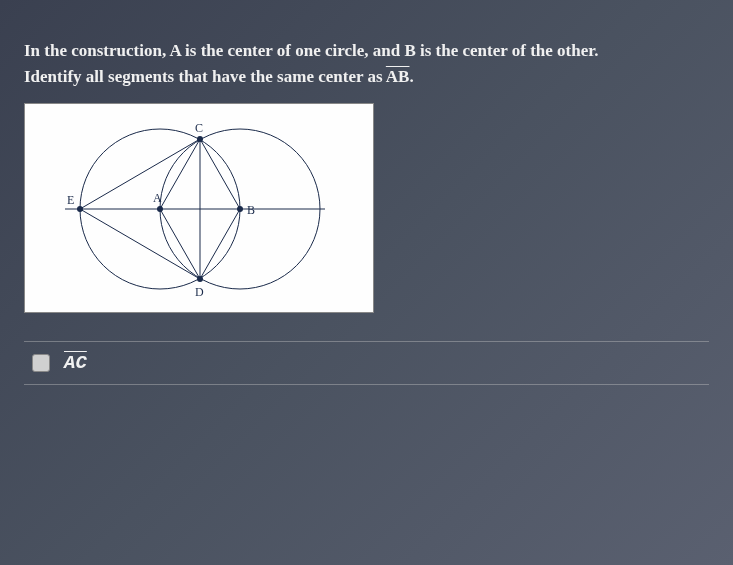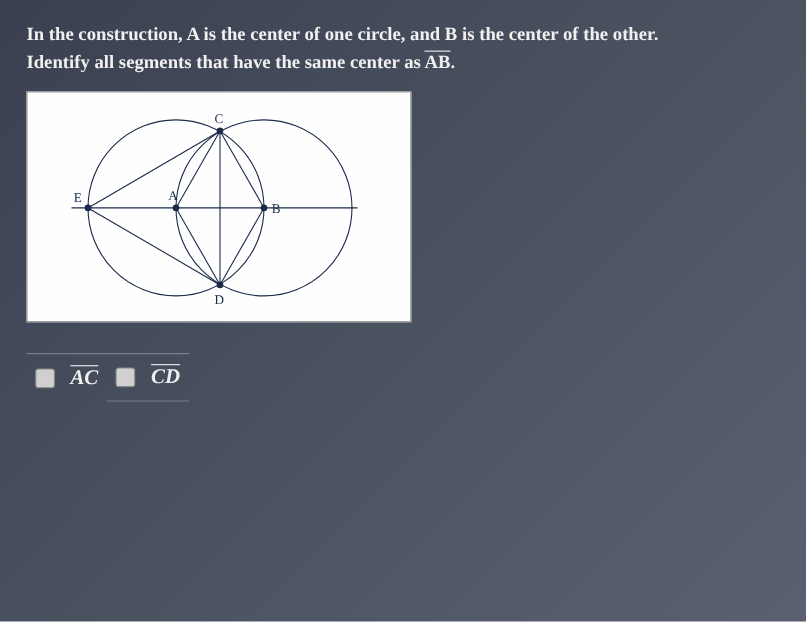--- a/index.html
+++ b/index.html
@@ -11,36 +11,38 @@
       color: #e8e8e8;
       padding: 18px 24px;
       overflow: hidden;
     }
     .question-text {
       font-size: 17px;
       font-weight: bold;
       line-height: 1.5;
       margin-bottom: 14px;
       color: #f0f0f0;
+      margin-top: 20px;
     }
     .overline {
       text-decoration: overline;
     }
     .diagram {
       background: #fefefe;
       width: 350px;
       height: 210px;
       margin-bottom: 28px;
       border: 1px solid #888;
       position: relative;
     }
     .options {
       display: flex;
-      flex-direction: row;
-      gap: 0;
+      flex-direction: column;
+      gap: 16px;
+      font-family: Liberation Mono, monospace;
     }
     .option-row {
       display: flex;
       align-items: center;
       padding: 10px 8px;
       border-top: 1px solid rgba(200,200,200,0.4);
       gap: 14px;
     }
     .option-row:last-child {
       border-bottom: 1px solid rgba(200,200,200,0.4);
@@ -97,17 +99,13 @@
     <text x="170" y="28" font-size="12" fill="#1a2a4a" font-family="serif">C</text>
     <text x="170" y="192" font-size="12" fill="#1a2a4a" font-family="serif">D</text>
   </svg>
 </div>
 
 <div class="options">
   <div class="option-row">
     <div class="checkbox"></div>
     <span class="option-label">AC</span>
   </div>
-  <div class="option-row">
-    <div class="checkbox"></div>
-    <span class="option-label">CD</span>
-  </div>
 </div>
 
 </body></html>

